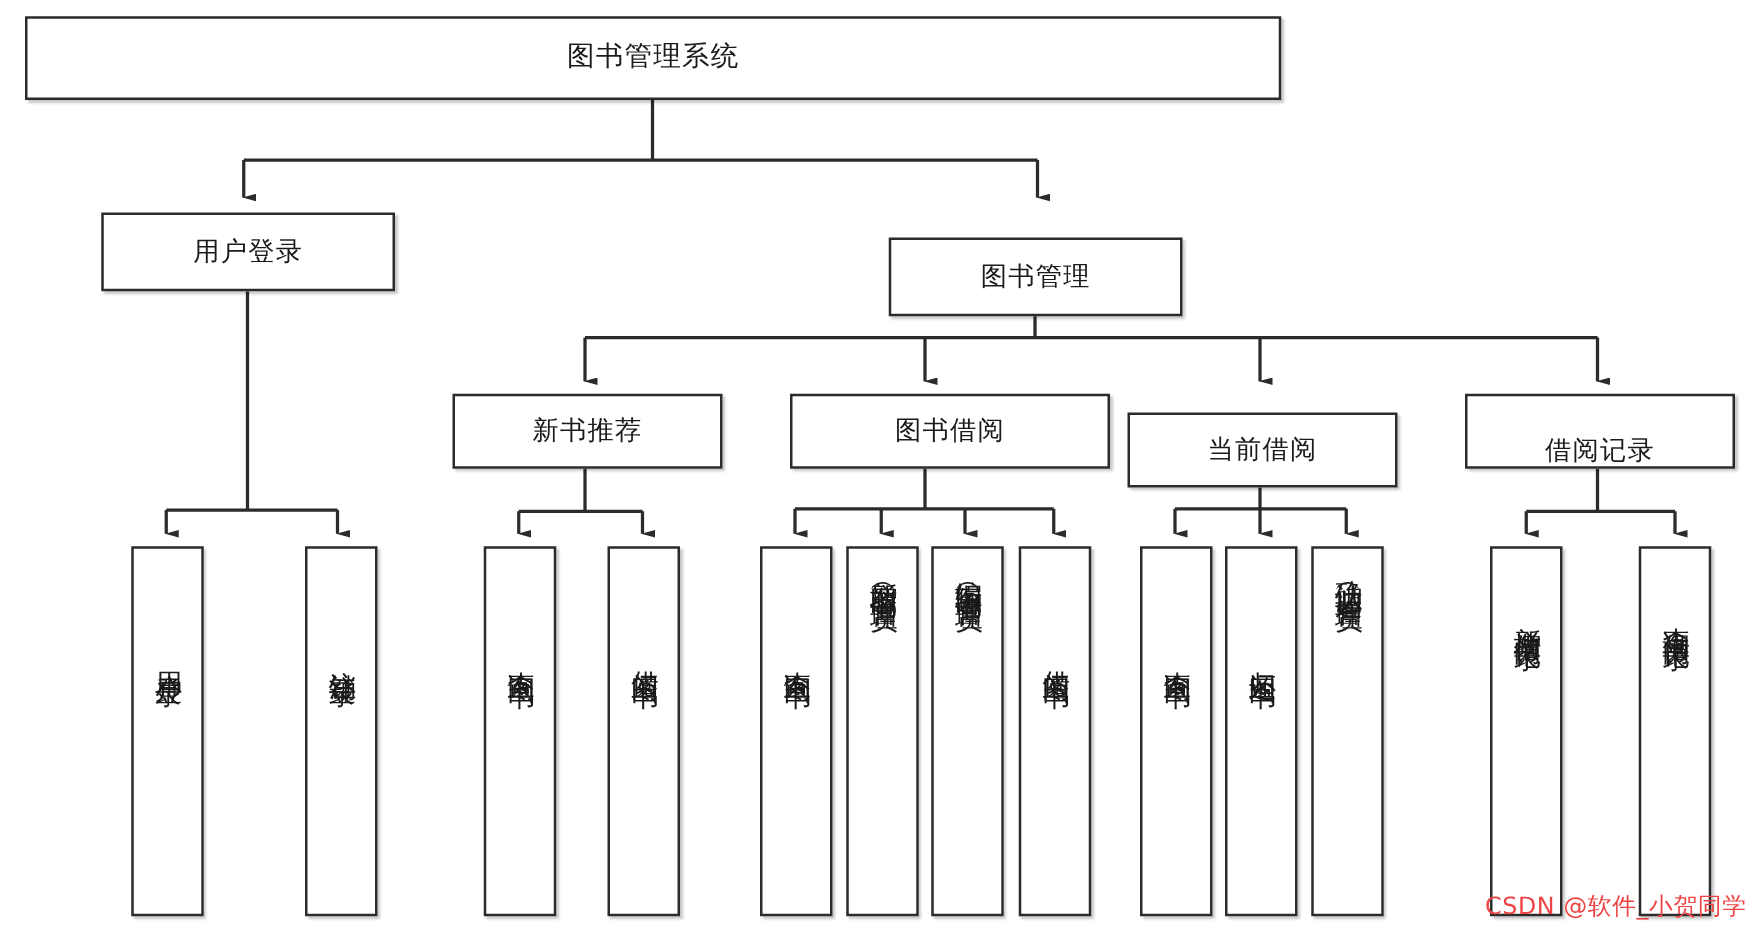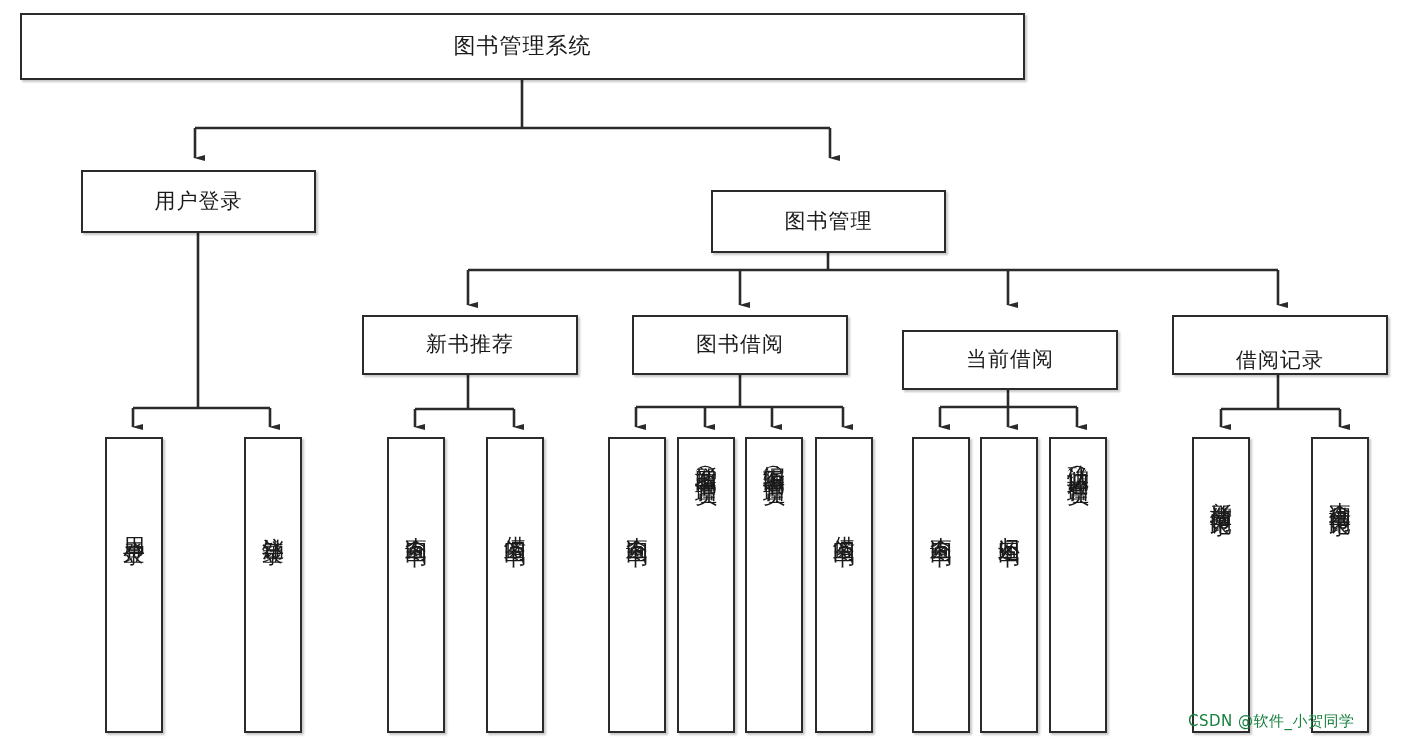--- a/index.html
+++ b/index.html
@@ -57,22 +57,22 @@
     font-size: 22px;
     line-height: 1.18;
     letter-spacing: 3px;
     white-space: nowrap;
     color: #1a1a1a;
   }
   .watermark {
     position: absolute;
     left: 1188px;
     top: 712px;
-    font-size: 15px;
-    color: #15803d;
+    font-size: 19px;
+    color: #ef4444;
     letter-spacing: 0.5px;
     white-space: nowrap;
   }
 </style>
 </head>
 <body>
 
 <div id="canvas">
 
   <svg id="connectors" viewBox="0 0 1405 747" xmlns="http://www.w3.org/2000/svg">
@@ -132,21 +132,21 @@
   <div class="node node-h" style="left:81px; top:170px; width:235px; height:63px;">
     <span>用户登录</span>
   </div>
   <div class="node node-h" style="left:711px; top:170px; width:235px; height:63px;margin-top:20px;">
     <span>图书管理</span>
   </div>
 
   <div class="node node-h" style="left:362px; top:315px; width:216px; height:60px;">
     <span>新书推荐</span>
   </div>
-  <div class="node node-h" style="left:632px; top:315px; width:216px; height:60px;">
+  <div class="node node-h" style="left:632px; top:315px; width:256px; height:60px;">
     <span>图书借阅</span>
   </div>
   <div class="node node-h" style="left:902px; top:315px; width:216px; height:60px;margin-top:15px;">
     <span>当前借阅</span>
   </div>
   <div class="node node-h" style="left:1172px; top:315px; width:216px; height:60px;align-items:flex-end;">
     <span>借阅记录</span>
   </div>
 
   <div class="node node-v" style="left:105px; top:437px; width:58px; height:296px; padding-top:80px;">

